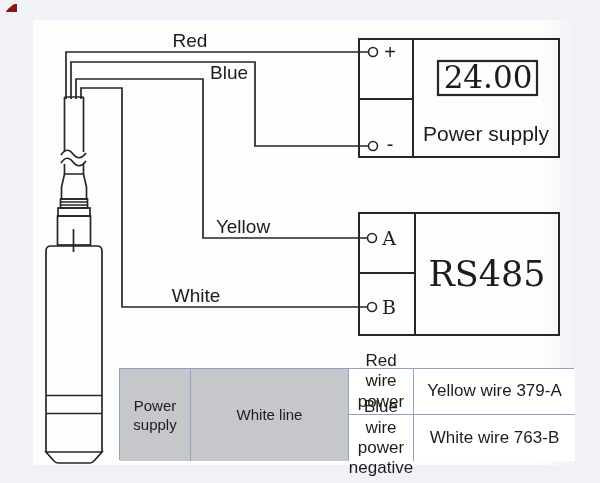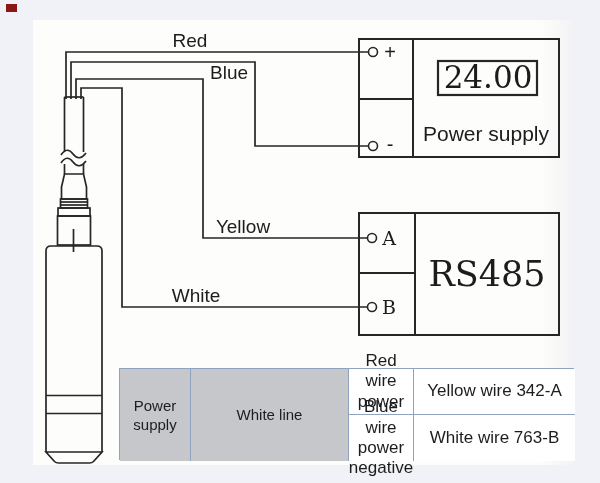--- a/index.html
+++ b/index.html
@@ -1,17 +1,17 @@
 <!DOCTYPE html>
 <html><head>
 <meta charset="utf-8">
 <style>
   html,body{margin:0;padding:0;background:#f1f1f8;}
   #stage{position:relative;width:600px;height:483px;background:#f1f1f8;overflow:hidden;
-         font-family:"Liberation Sans",sans-serif;}
+         font-family:"Liberation Sans",sans-serif;border-radius:29px;}
   #panel{position:absolute;left:33px;top:20px;width:540px;height:445px;
          background:linear-gradient(to right,#fdfdfb 0%,#fdfdfb 94%,#f3f3f6 100%);}
   #corner-mark{position:absolute;left:6px;top:4px;width:11px;height:8px;background:#8a1616;}
   #diagram-svg{position:absolute;left:0;top:0;}
   svg text{fill:#1c1c1c;}
   .lbl{font-family:"Liberation Sans",sans-serif;font-size:19px;}
   .seriftxt{font-family:"DejaVu Serif","Liberation Serif",serif;}
   
   #wire-table{position:absolute;left:119px;top:368px;width:455px;height:92px;
       display:grid;grid-template-columns:71px 158px 65px 161px;grid-template-rows:46px 46px;
@@ -97,17 +97,17 @@
 
     <text class="seriftxt" x="389" y="245" text-anchor="middle" font-size="19">A</text>
     <text class="seriftxt" x="389" y="314" text-anchor="middle" font-size="19">B</text>
     <text class="seriftxt" x="487" y="286" text-anchor="middle" font-size="35">RS485</text>
   </svg>
 
   <div id="wire-table">
     <div class="cell group">Power supply</div>
     <div class="cell">Red wire power positive</div>
     <div class="cell group last">White line</div>
-    <div class="cell last-col">Yellow wire 342-A</div>
+    <div class="cell last-col">Yellow wire 379-A</div>
     <div class="cell last-row">Blue wire power negative</div>
     <div class="cell last-col last-row">White wire 763-B</div>
   </div>
 </div>
 
 </body></html>

